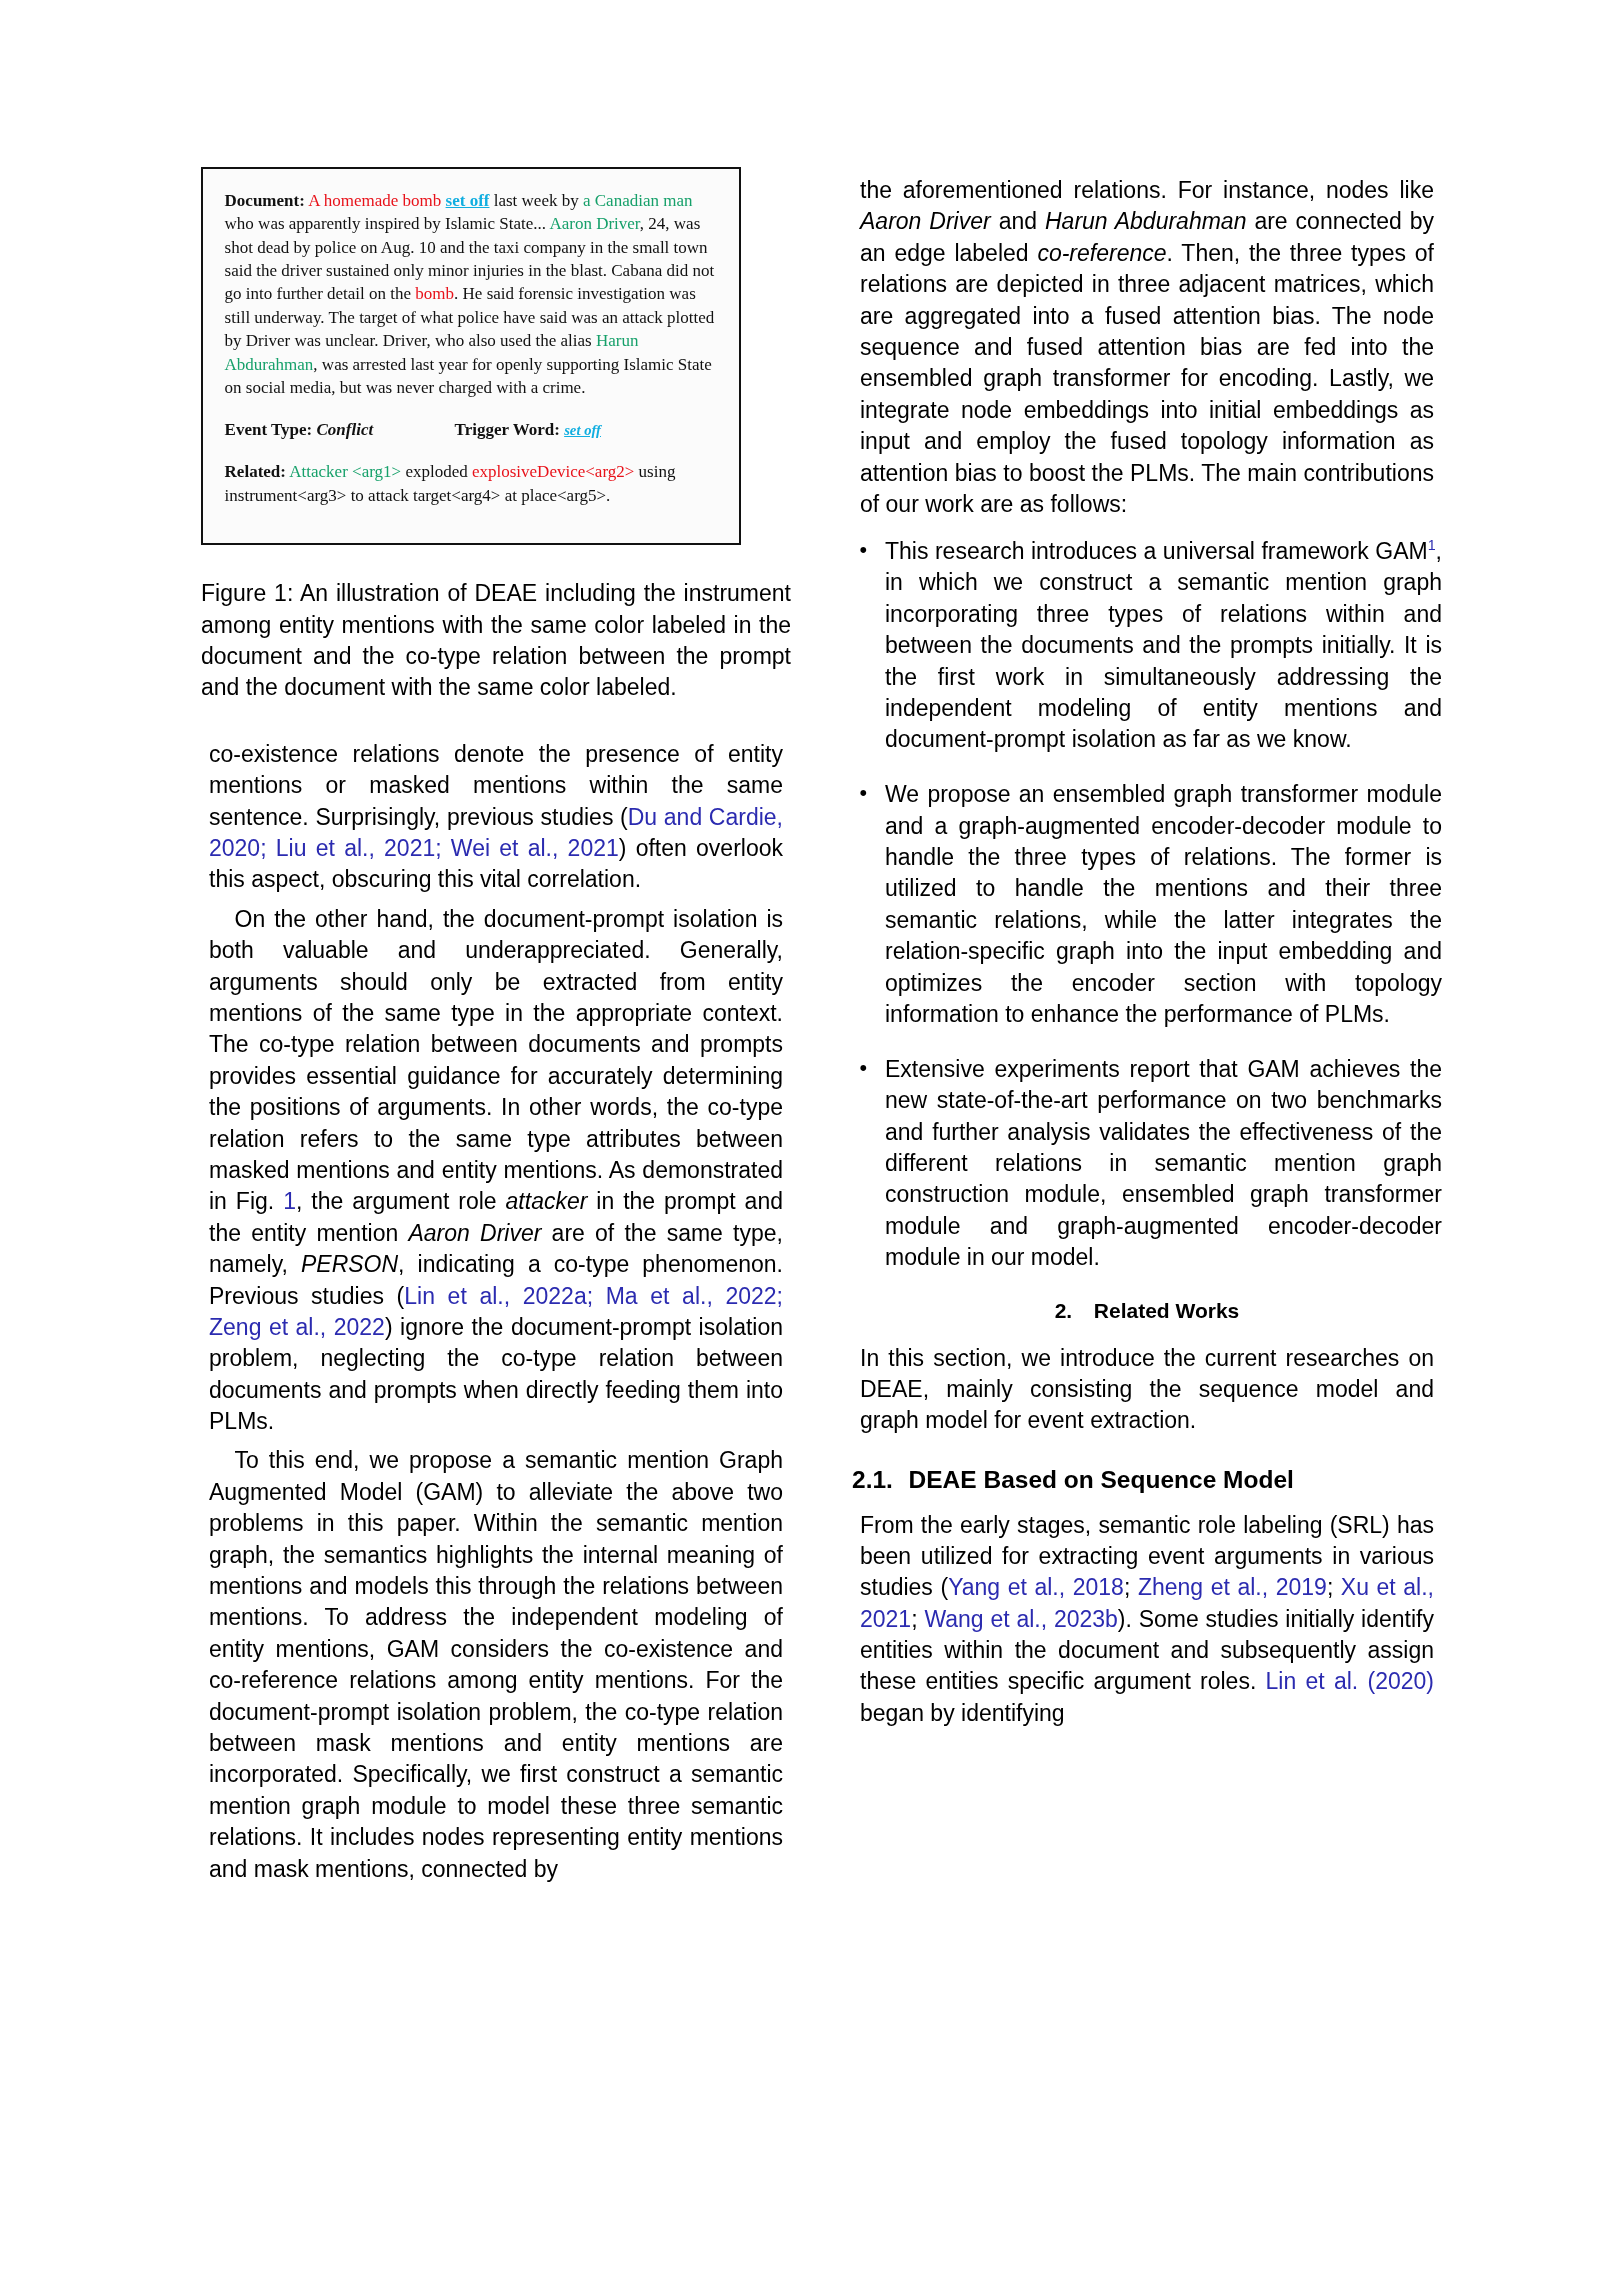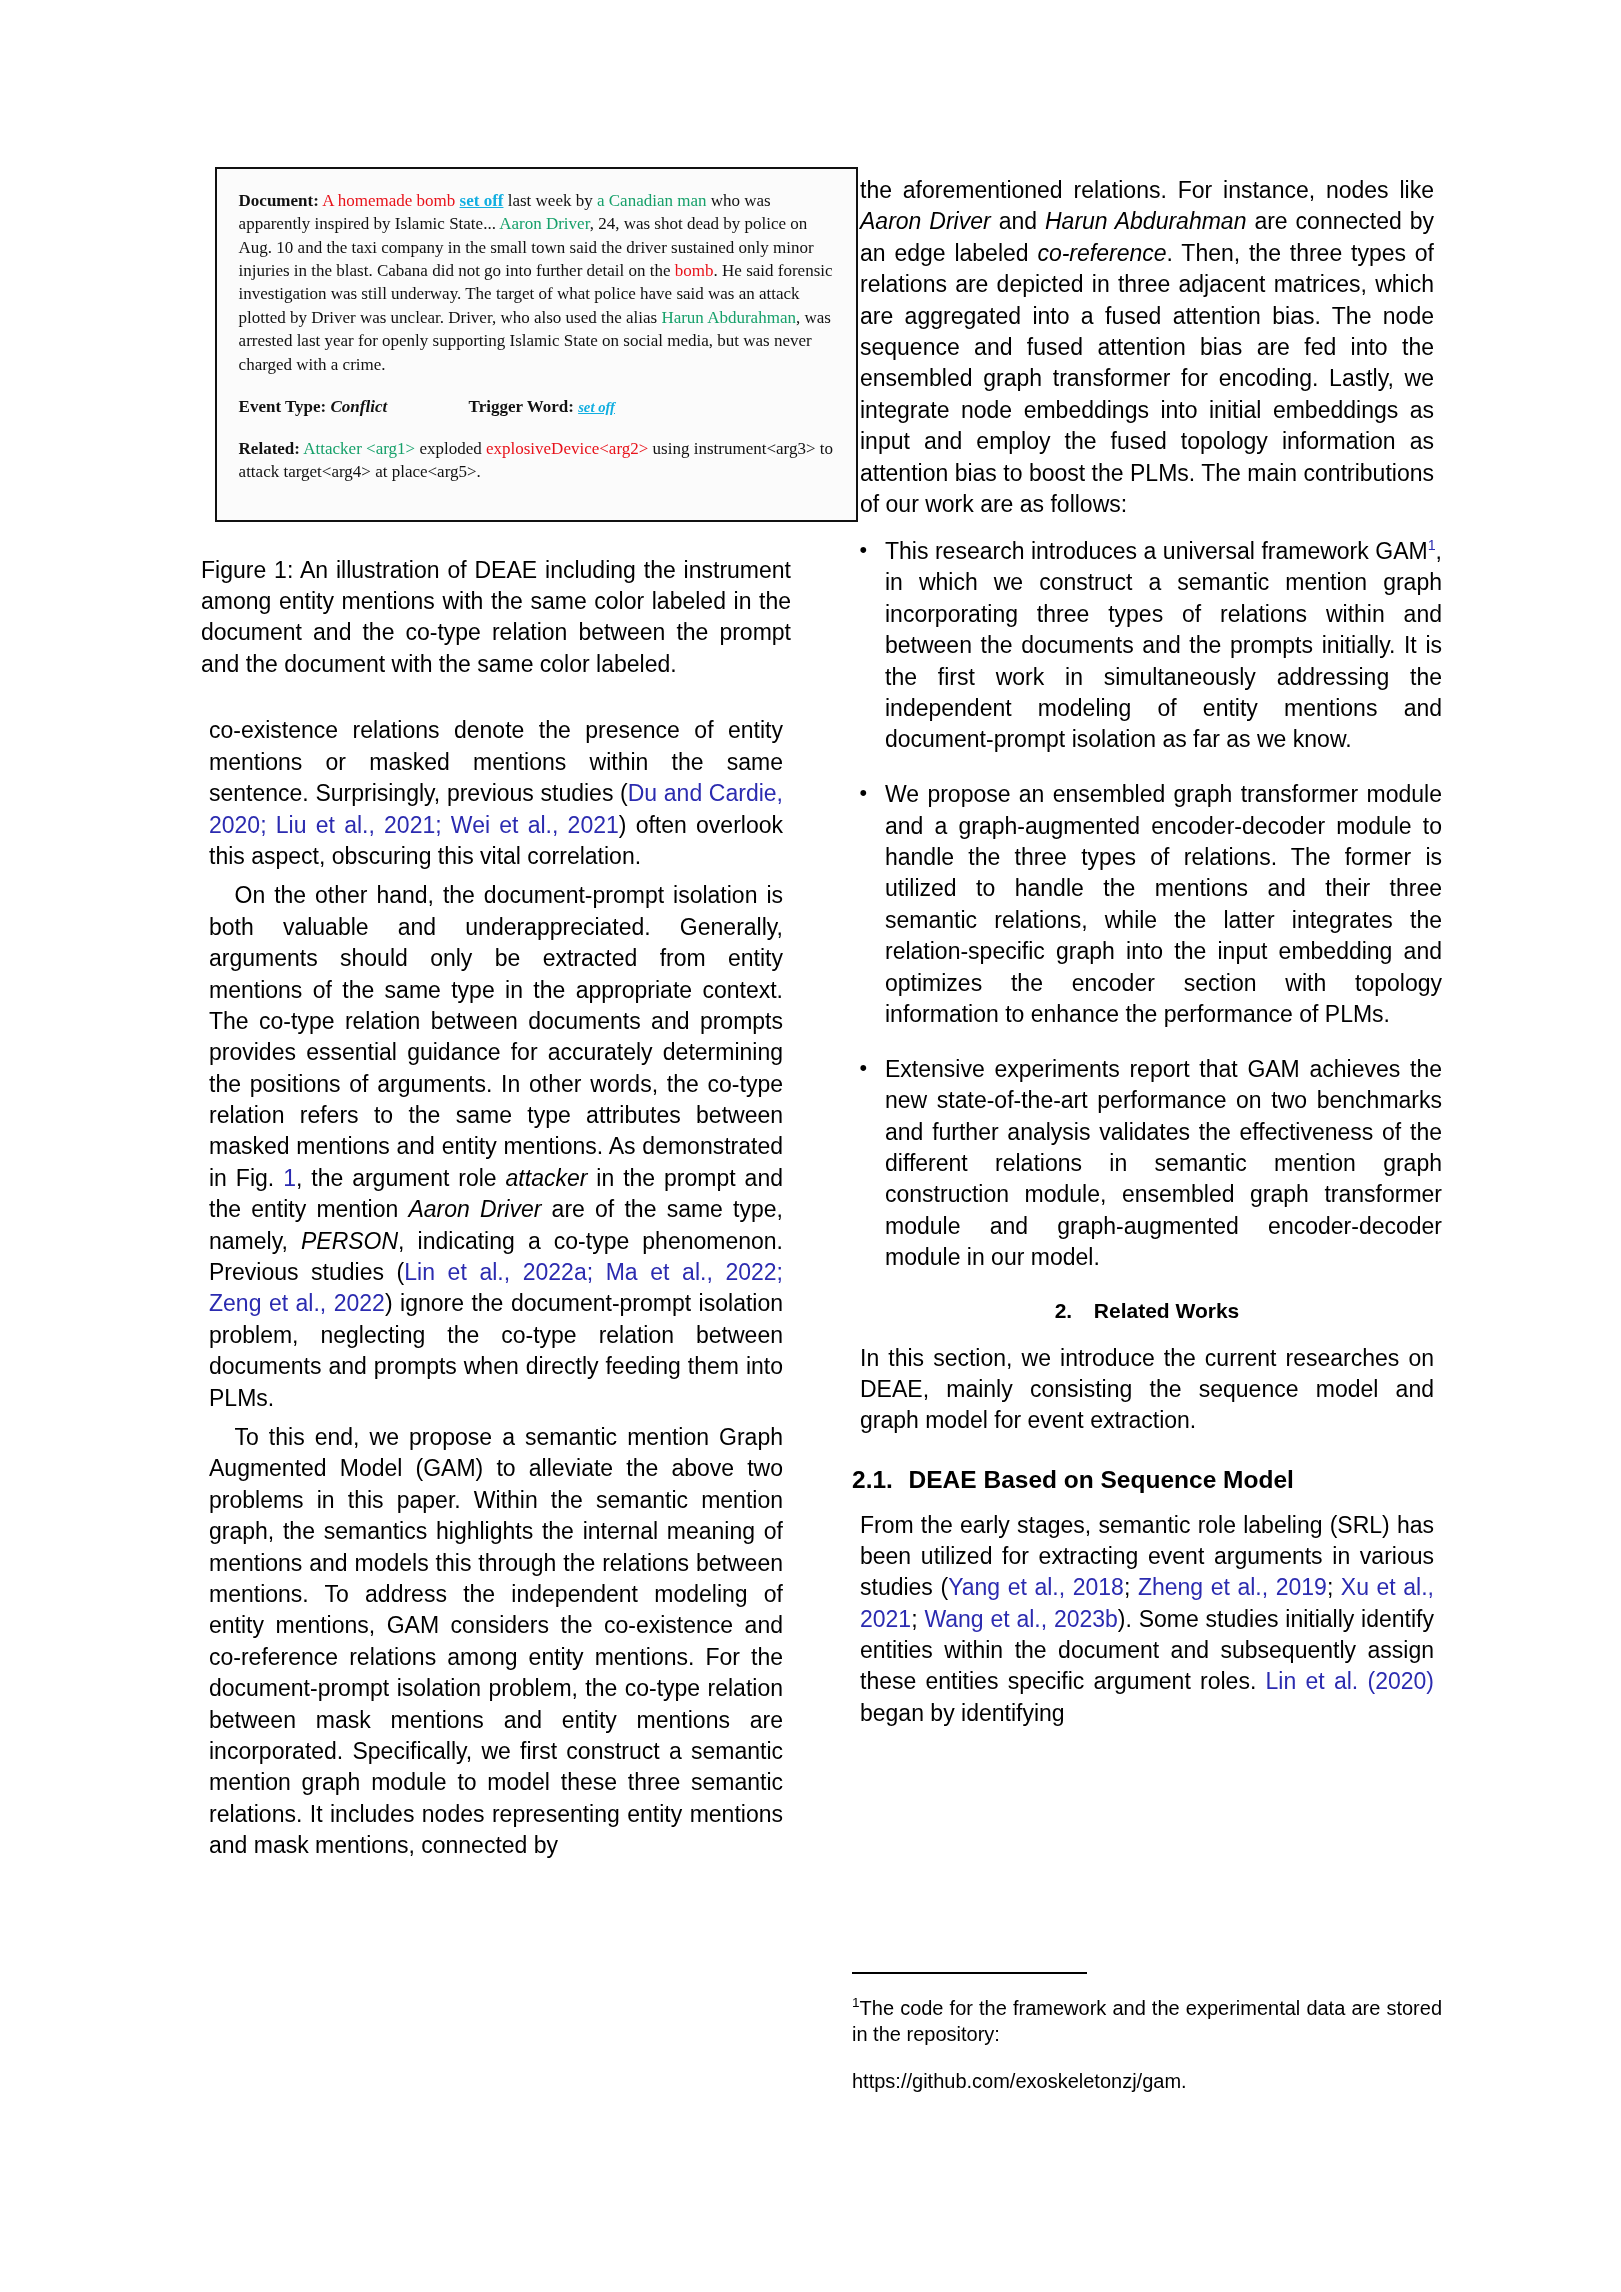--- a/index.html
+++ b/index.html
@@ -28,22 +28,22 @@
   }
   .col-left  { left: 201px; }
   .col-right { left: 852px; }
 
   
   .figure-box {
     border: 2.9px solid #111111;
     background: #fbfbfb;
     padding: 19.6px 21.6px 17.6px 21.6px;
     box-sizing: border-box;
-    width: 643px;
-    margin-left: 14px;
+    width: 540px;
+    margin-left: 0;
     font-family: "Liberation Serif", serif;
     font-size: 17px;
     line-height: 1.38;
     color: #111111;
   }
   .figure-box p { margin: 0; }
   .fb-gap { height: 18.6px; }
   .lbl { font-weight: bold; }
   .red   { color: #e8121a; }
   .green { color: #16a06a; }
@@ -201,20 +201,15 @@
     <h2 class="sec"><span class="num">2.</span><span>Related Works</span></h2>
 
     <p class="body-p">In this section, we introduce the current researches on DEAE, mainly consisting the sequence model and graph model for event extraction.</p>
 
     <h3 class="subsec"><span class="num">2.1.</span><span>DEAE Based on Sequence Model</span></h3>
 
     <p class="body-p"><span>From the early stages, semantic role labeling (SRL) has been utilized for extracting event arguments in various studies (</span><span class="cite">Yang et al., 2018</span><span>; </span><span class="cite">Zheng et al., 2019</span><span>; </span><span class="cite">Xu et al., 2021</span><span>; </span><span class="cite">Wang et al., 2023b</span><span>). Some studies initially identify entities within the document and subsequently assign these entities specific argument roles.  </span><span class="cite">Lin et al. (2020)</span><span> began by identifying</span></p>
 
   </div>
 
-  <div class="footnote-wrap">
-    <div class="footnote-rule"></div>
-    <p class="footnote"><sup>1</sup><span>The code for the framework and the experimental data are stored in the repository:</span></p>
-    <p class="footnote nojust">https://github.com/exoskeletonzj/gam.</p>
-  </div>
 
 </div>
 
 
 </body></html>

